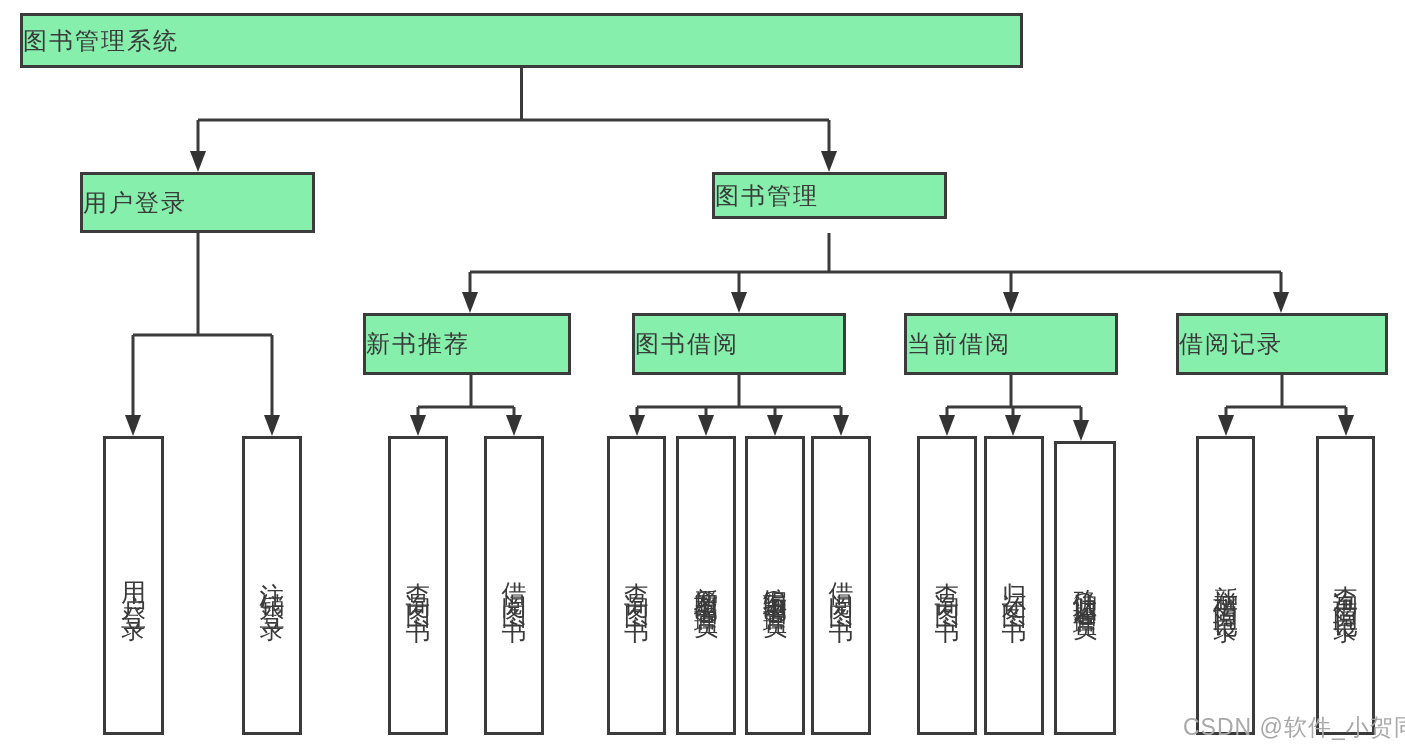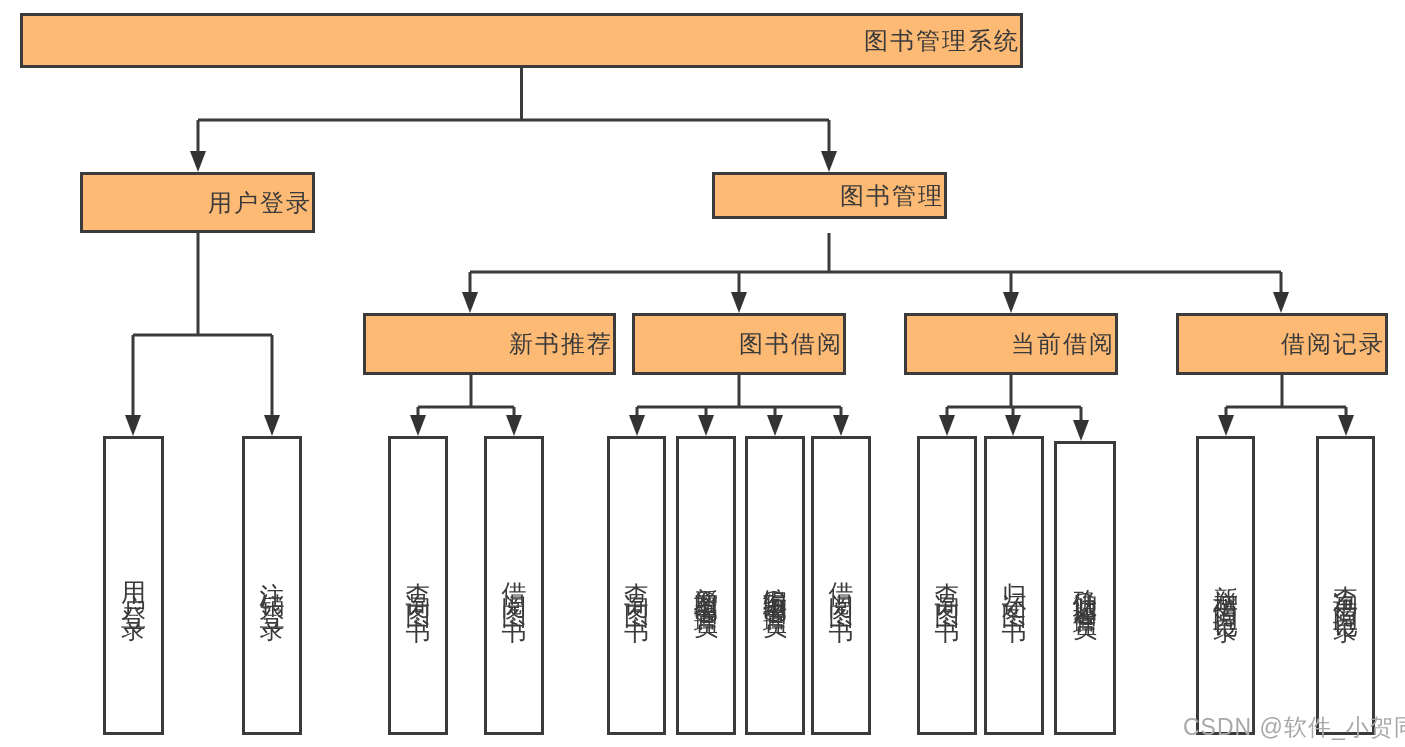--- a/index.html
+++ b/index.html
@@ -18,24 +18,24 @@
   #connectors {
     position: absolute;
     left: 0;
     top: 0;
     z-index: 1;
   }
   .hbox {
     position: absolute;
     box-sizing: border-box;
     border: 3px solid #3b3b3b;
-    background: #fdba74;
+    background: #86efac;
     display: flex;
     align-items: center;
-    justify-content: flex-end;
+    justify-content: flex-start;
     z-index: 2;
   }
   .hbox span {
     font-size: 24px;
     color: #3a3a3a;
     letter-spacing: 2px;
     white-space: nowrap;
   }
   .vbox {
     position: absolute;
@@ -109,21 +109,21 @@
     <span>图书管理系统</span>
   </div>
 
   <div class="hbox" style="left:80px; top:172px; width:235px; height:61px;">
     <span>用户登录</span>
   </div>
   <div class="hbox" style="left:712px; top:172px; width:235px; height:47px;">
     <span>图书管理</span>
   </div>
 
-  <div class="hbox" style="left:363px; top:313px; width:253px; height:62px;">
+  <div class="hbox" style="left:363px; top:313px; width:208px; height:62px;">
     <span>新书推荐</span>
   </div>
   <div class="hbox" style="left:632px; top:313px; width:214px; height:62px;">
     <span>图书借阅</span>
   </div>
   <div class="hbox" style="left:1176px; top:313px; width:212px; height:62px;">
     <span>借阅记录</span>
   </div>
   <div class="hbox" style="left:904px; top:313px; width:214px; height:62px;">
     <span>当前借阅</span>

